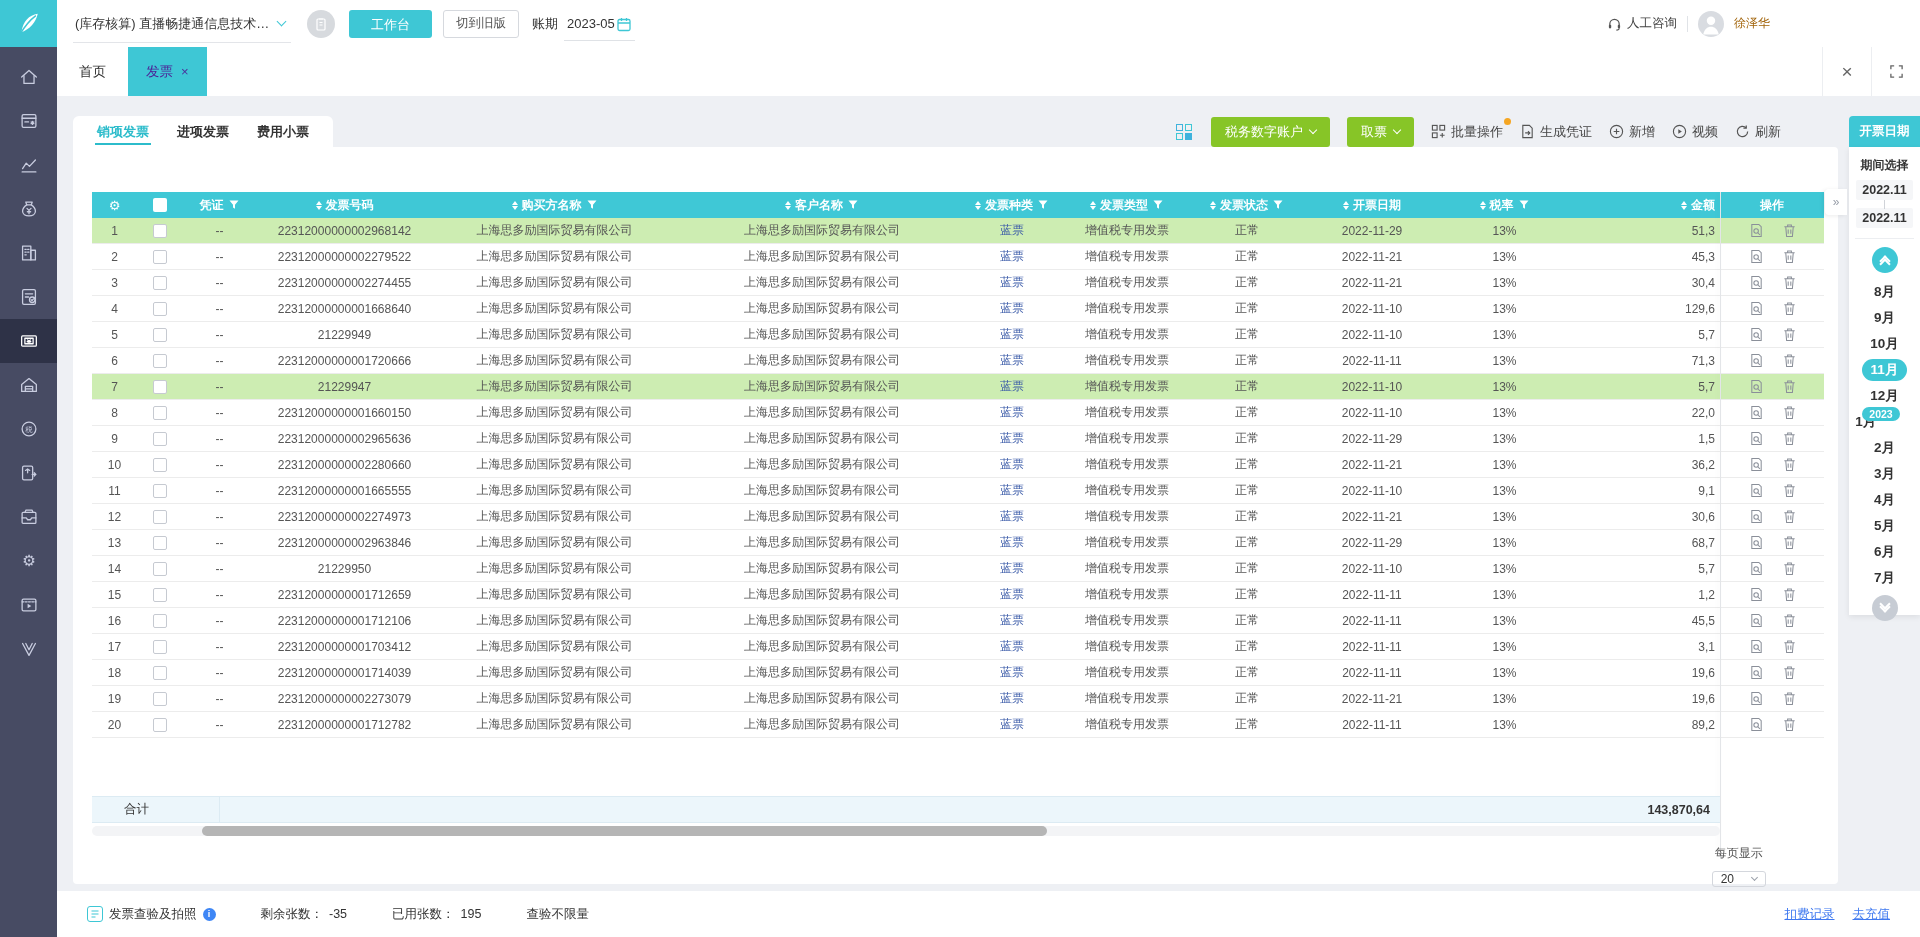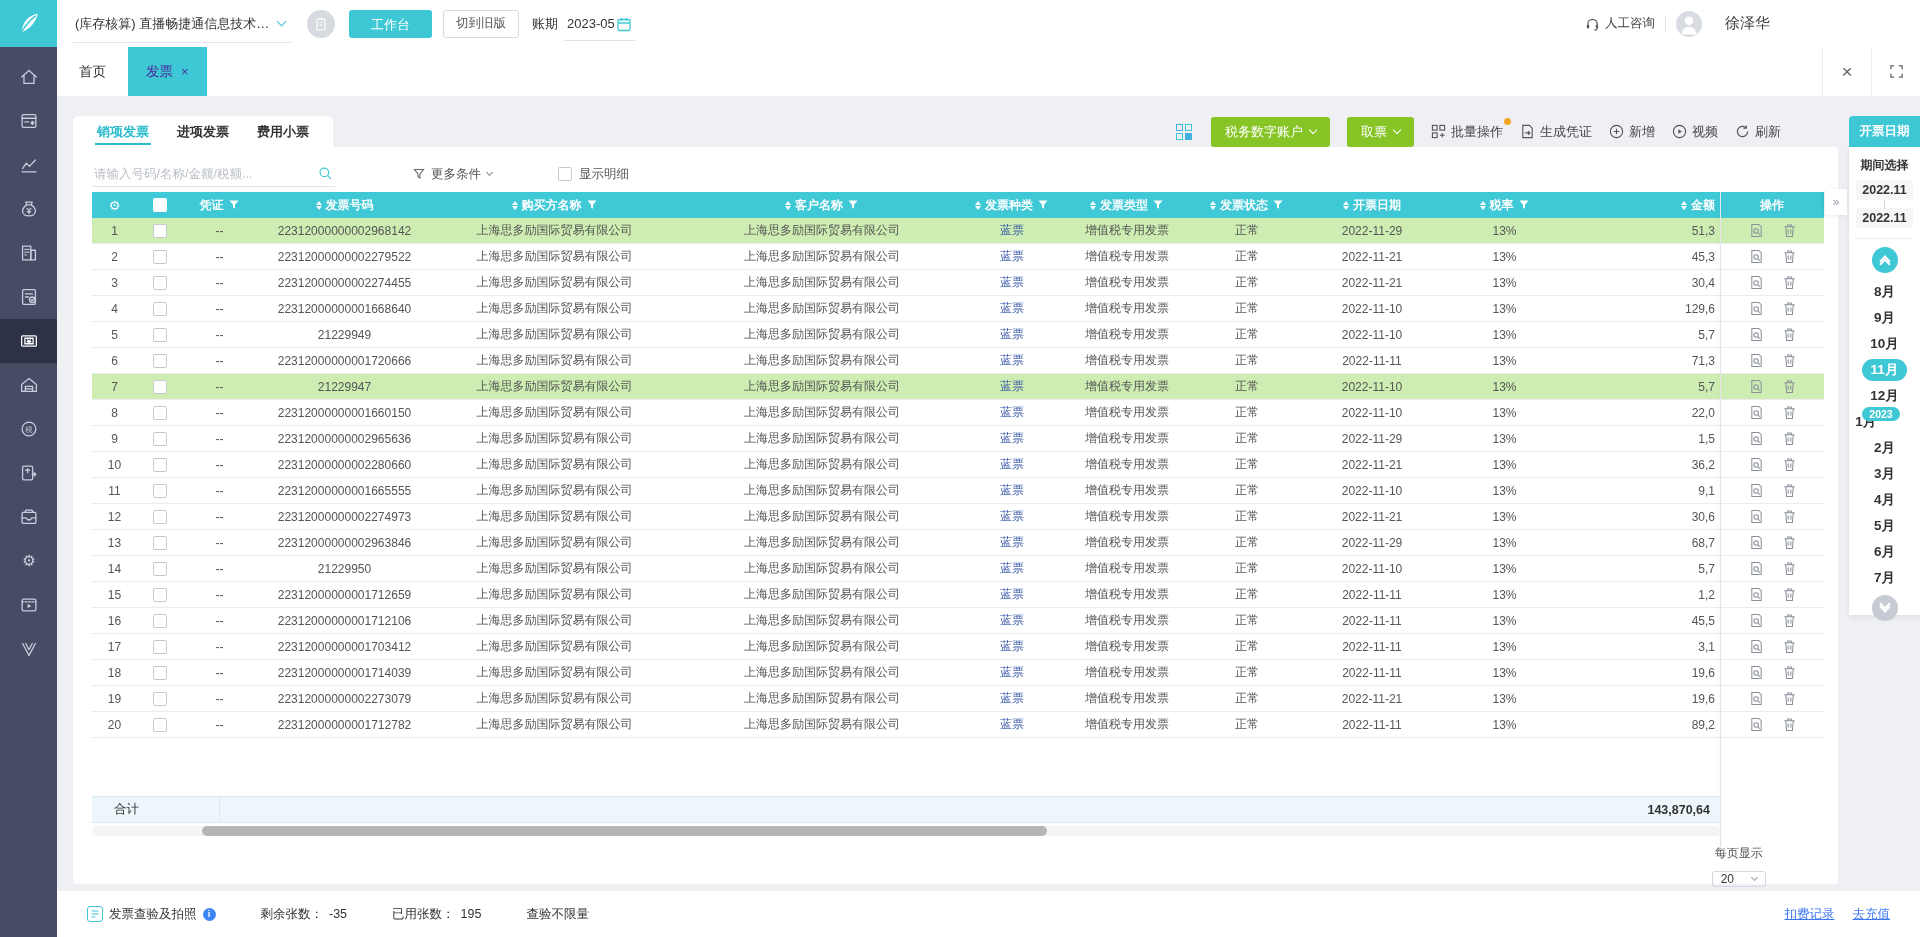--- a/index.html
+++ b/index.html
@@ -12,21 +12,21 @@
   .chev{display:inline-block;width:7px;height:7px;border-right:1.6px solid #3ec7d5;border-bottom:1.6px solid #3ec7d5;transform:rotate(45deg);margin-top:-4px;flex:0 0 auto;}
   .clip-circle{width:28px;height:28px;border-radius:50%;background:#d7dade;display:flex;align-items:center;justify-content:center;margin-left:16px;}
   .btn-teal{background:#3ec7d5;color:#fff;font-size:13px;border:none;border-radius:3px;height:28px;padding:6px 22px;margin-left:14px;cursor:pointer;}
   .btn-plain{background:#fff;color:#555;font-size:12.5px;border:1px solid #d6d9de;border-radius:3px;height:28px;padding:0 12px;margin-left:11px;cursor:pointer;}
   .period{display:flex;align-items:center;margin-left:13px;font-size:13px;color:#333;gap:6px;}
   .period .val{display:flex;align-items:center;gap:1px;border-bottom:1px solid #dfe2e6;padding:9px 3px 8px;}
   .top-right{margin-left:auto;display:flex;align-items:center;gap:10px;padding-right:150px;}
   .support{display:flex;align-items:center;gap:5px;font-size:12.5px;color:#444;}
   .vdiv{width:1px;height:16px;background:#e0e3e7;}
   .avatar{width:26px;height:26px;border-radius:50%;background:#d9dce1;overflow:hidden;}
-  .username{font-size:15px;color:#404040;margin-left:13px;}
+  .username{font-size:12px;color:#a16207;}
   
   .sidebar{position:absolute;left:0;top:47px;width:57px;height:890px;background:#474b63;z-index:20;display:flex;flex-direction:column;align-items:stretch;padding-top:8px;}
   .side-item{height:44px;display:flex;align-items:center;justify-content:center;color:#c9cde0;cursor:pointer;}
   .side-item.active{background:#2e3247;color:#fff;}
   .side-item svg{display:block;}
   
   .tabrow{position:absolute;left:57px;top:47px;width:1863px;height:49px;background:#fff;display:flex;align-items:stretch;z-index:10;}
   .tab-home{display:flex;align-items:center;padding:0 22px;font-size:13.5px;color:#333;cursor:pointer;}
   .tab-active{background:#3ec7d5;color:#4c1d95;display:flex;align-items:center;gap:8px;padding:0 18px;font-size:13.5px;cursor:pointer;}
   .tab-active .x{font-size:13px;opacity:.9;}
@@ -72,21 +72,21 @@
   .thead .c-op{border-left:none;}
   .blue{color:#3a5aa8;}
   .sort{display:inline-flex;flex-direction:column;gap:1px;}
   .sort i{width:0;height:0;border-left:3.5px solid transparent;border-right:3.5px solid transparent;}
   .sort i.up{border-bottom:4px solid #fff;}
   .sort i.dn{border-top:4px solid #fff;}
   .opbtn{cursor:pointer;display:flex;align-items:center;}
   .fixline{position:absolute;left:1647px;top:45px;width:1px;height:667px;background:#e3e5e8;box-shadow:-2px 0 4px rgba(0,0,0,.05);}
   
   .totalrow{position:absolute;left:19px;top:649px;width:1628px;height:27px;background:#ecf6fb;border-top:1px solid #dcebf3;border-bottom:1px solid #dcebf3;display:flex;align-items:center;}
-  .totalrow .lbl{width:128px;padding-left:22px;font-size:12.5px;color:#333;border-right:1px solid #dcebf3;align-self:stretch;display:flex;align-items:center;}
+  .totalrow .lbl{width:128px;padding-left:32px;font-size:12.5px;color:#333;border-right:1px solid #dcebf3;align-self:stretch;display:flex;align-items:center;}
   .totalrow .amt{margin-left:auto;padding-right:10px;font-size:12.5px;color:#333;font-weight:bold;}
   .hscroll{position:absolute;left:19px;top:679px;width:1628px;height:10px;background:#f3f4f6;border-radius:5px;}
   .hscroll .thumb{position:absolute;left:110px;top:0;width:845px;height:10px;background:#b5b5b5;border-radius:5px;cursor:pointer;}
   .pager{position:absolute;right:52px;top:698px;height:30px;display:flex;align-items:center;gap:9px;font-size:12px;color:#555;flex-direction:column;}
   .selbox{width:54px;height:26px;border:1px solid #d4d7dd;border-radius:3px;display:flex;align-items:center;justify-content:space-between;padding:0 8px;cursor:pointer;color:#333;}
   .selbox .chev{border-color:#9aa0aa;width:5px;height:5px;}
   .pgico{display:inline-flex;align-items:center;gap:0;cursor:pointer;padding:0 3px;}
   .lchev{display:inline-block;width:7px;height:7px;border-left:1.6px solid #b9bec8;border-bottom:1.6px solid #b9bec8;transform:rotate(45deg);}
   .rchev{display:inline-block;width:7px;height:7px;border-left:1.6px solid #b9bec8;border-bottom:1.6px solid #b9bec8;transform:rotate(-135deg);}
   .pbar{display:inline-block;width:1.6px;height:11px;background:#b9bec8;}
@@ -340,40 +340,20 @@
     <div class="tool-item">
       <svg width="15" height="15" viewBox="0 0 16 16">
           <path d="M13.5 8A5.5 5.5 0 1 1 11.8 4" fill="none" stroke="#555" stroke-width="1.3"></path>
           <path d="M12 1.5v3h-3" fill="none" stroke="#555" stroke-width="1.3"></path>
         </svg>
       <span>刷新</span>
     </div>
   </div>
 
   <div class="panel">
-    <div class="searchrow">
-      <div class="search">
-        <input placeholder="请输入号码/名称/金额/税额..." style="">
-        <svg width="15" height="15" viewBox="0 0 16 16">
-            <circle cx="6.8" cy="6.8" r="4.6" fill="none" stroke="#3ec7d5" stroke-width="1.3"></circle>
-            <path d="M10.3 10.3l3.4 3.4" stroke="#3ec7d5" stroke-width="1.3"></path>
-          </svg>
-      </div>
-      <div class="more-cond">
-        <svg class="funnel-s" width="12" height="12" viewBox="0 0 12 12">
-            <path d="M1.5 1.5h9L7 6v4L5 8.8V6z" fill="none" stroke="#666" stroke-width="1.1"></path>
-          </svg>
-        <span>更多条件</span>
-        <span class="chev"></span>
-      </div>
-      <div class="show-detail">
-        <span class="cb"></span>
-        <span>显示明细</span>
-      </div>
-    </div>
 
     <div class="table">
       <div class="thead">
         <div class="th c-num">
             <span style="font-size:13px;">⚙</span>
           </div>
         <div class="th c-chk">
             <span class="cb" style="border:none;background:#fff;"></span>
           </div>
 

